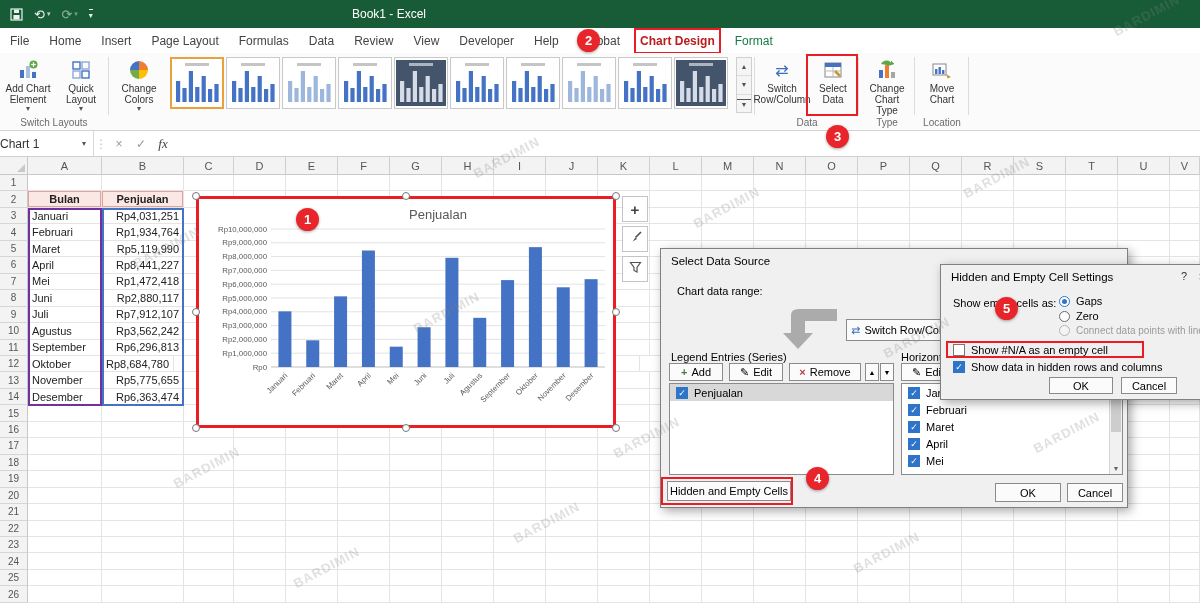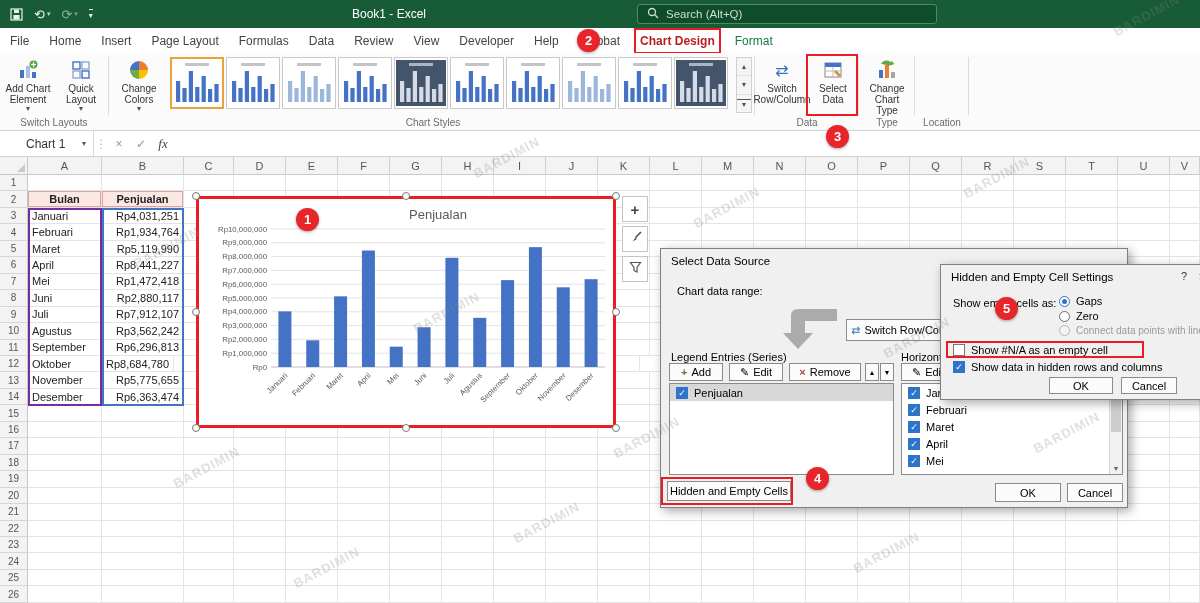--- a/index.html
+++ b/index.html
@@ -27,21 +27,21 @@
 .bigbtn .lbl{line-height:11px;margin-top:2px;padding:0 1px}
 .caret{font-size:8px;color:#555;line-height:8px}
 #gallery{position:absolute;left:170px;top:4px;width:562px;height:56px;display:flex;gap:2px}
 .thumb{width:54px;height:52px;border:1px solid #C9C9C9;background:#fff;display:flex;align-items:center;justify-content:center;overflow:hidden}
 .thumb.sel{border:2px solid #E9A23B}
 #galscroll{position:absolute;left:736px;top:4px;width:16px;height:56px;display:flex;flex-direction:column;border:1px solid #D0D0D0;background:#F5F5F5}
 #galscroll span{flex:1;display:flex;align-items:center;justify-content:center;font-size:7px;color:#555;border-bottom:1px solid #DDD}
 #galscroll span:last-child{border-bottom:none}
 
 #fbar{position:absolute;left:0;top:131px;width:1200px;height:26px;background:#fff;border-bottom:1px solid #D0D0D0;display:flex;align-items:center;font-size:12px;color:#333}
-#namebox{width:94px;height:100%;border-right:1px solid #D9D9D9;display:flex;align-items:center;justify-content:space-between;padding:0 7px 0 26px}
+#namebox{width:94px;height:100%;border-right:1px solid #D9D9D9;display:flex;align-items:center;justify-content:space-between;padding:0 7px 0 0}
 .fbtn{width:22px;text-align:center;color:#9A9A9A}
 #fxbtn{font-family:"Liberation Serif",serif;font-style:italic;color:#444;font-size:13px}
 #finput{flex:1;height:100%}
 
 #grid{position:absolute;left:0;top:157px;width:1200px;height:446px;font-size:11px;color:#222;background:#fff}
 .ghead{display:flex;height:18px}
 .gh{border-right:1px solid #D0D0D0;border-bottom:1px solid #C8C8C8;display:flex;align-items:center;justify-content:center;color:#555;background:#F3F3F3;flex:none}
 .corner{width:28px;background:#F3F3F3;border-right:1px solid #C8C8C8;border-bottom:1px solid #C8C8C8;position:relative;flex:none}
 .corner:after{content:'';position:absolute;right:2px;bottom:2px;border-left:8px solid transparent;border-bottom:8px solid #C9C9C9}
 .grow{display:flex;height:16.46px}
@@ -101,29 +101,20 @@
           <rect x="3.4" y="7" width="6.2" height="4.4" fill="#EAF3ED"></rect>
         </svg>
     </span>
     <span class="qi">⟲<span class="qcaret">▾</span></span>
     <span class="qi dim">⟳<span class="qcaret">▾</span></span>
     <span class="qi">
         <span style="border-top:1px solid #EAF3ED;padding-top:1px;font-size:8px">▾</span>
       </span>
   </div>
   <span id="wtitle">Book1  -  Excel</span>
-  <div id="searchbox">
-    <span>
-      <svg width="12" height="12" viewBox="0 0 12 12">
-          <circle cx="5" cy="5" r="3.5" fill="none" stroke="#CBDFD2" stroke-width="1.3"></circle>
-          <line x1="7.8" y1="7.8" x2="11" y2="11" stroke="#CBDFD2" stroke-width="1.3"></line>
-        </svg>
-    </span>
-    <span>Search (Alt+Q)</span>
-  </div>
 </div>
 
 <div id="tabrow">
     <span class="tab">File</span>
     <span class="tab">Home</span>
     <span class="tab">Insert</span>
     <span class="tab">Page Layout</span>
     <span class="tab">Formulas</span>
     <span class="tab">Data</span>
     <span class="tab">Review</span>
@@ -322,23 +313,34 @@
       <svg width="20" height="20" viewBox="0 0 20 20">
           <rect x="2" y="10" width="4" height="8" fill="#4472C4"></rect>
           <rect x="8" y="5" width="4" height="13" fill="#ED7D31"></rect>
           <rect x="14" y="12" width="4" height="6" fill="#A5A5A5"></rect>
           <path d="M4,4 A6,6 0 0 1 14,2.5 L14,0.5 L17.5,4 L13,5.5 Z" fill="#5FA846"></path>
         </svg>
     </span>
     <span class="lbl">Change Chart Type</span>
   </div>
   <div class="sep" style="left:914px"></div>
+  <div class="bigbtn" style="left:918px;width:48px">
+    <span class="icn">
+      <svg width="20" height="20" viewBox="0 0 20 20">
+          <rect x="1" y="4" width="13" height="11" fill="#fff" stroke="#888"></rect>
+          <rect x="3" y="9" width="2.4" height="5" fill="#4472C4"></rect>
+          <rect x="6.5" y="7" width="2.4" height="7" fill="#4472C4"></rect>
+          <rect x="10" y="10" width="2.4" height="4" fill="#4472C4"></rect>
+          <path d="M14,14 L19,17 L15.5,18.5 Z" fill="#C59A3C"></path>
+        </svg>
+    </span>
+    <span class="lbl">Move Chart</span>
+  </div>
   <div class="sep" style="left:968px"></div>
   <span class="grplbl" style="left:0;width:108px">Switch Layouts</span>
-  <span class="grplbl" style="left:112px;width:642px">Chart Styles</span>
   <span class="grplbl" style="left:756px;width:102px">Data</span>
   <span class="grplbl" style="left:860px;width:54px">Type</span>
   <span class="grplbl" style="left:916px;width:52px">Location</span>
 </div>
 
 <div id="fbar">
   <div id="namebox">
     <span>Chart 1</span>
     <span class="caret">▾</span>
   </div>

